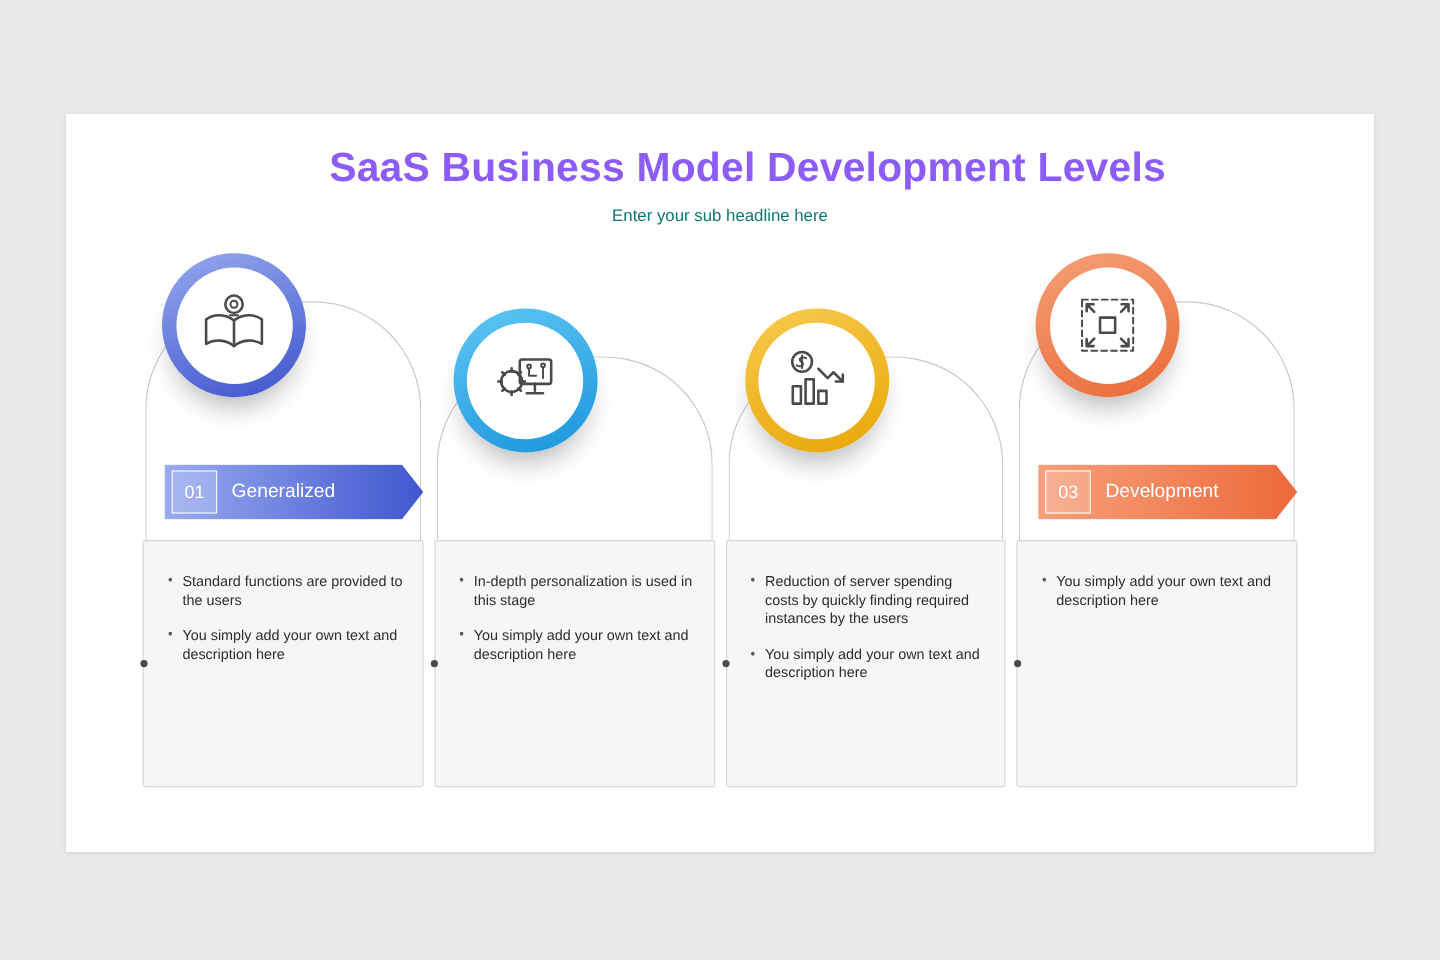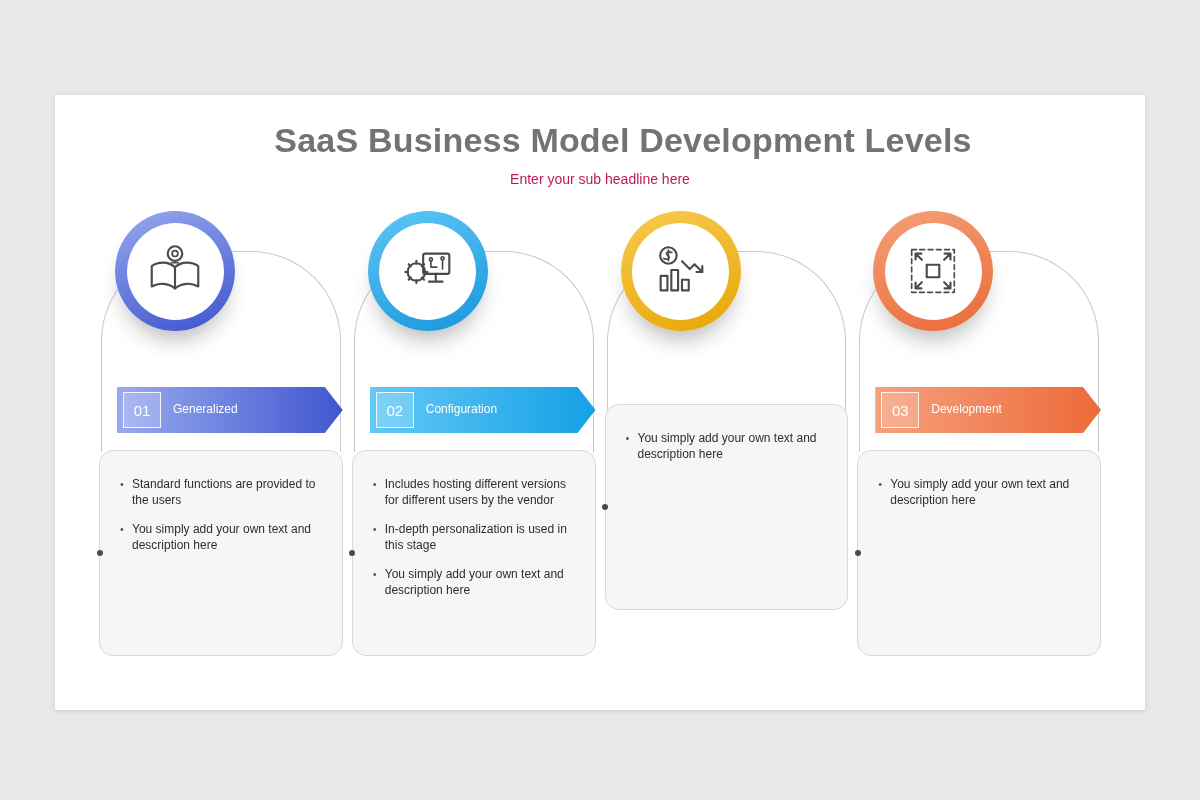--- a/index.html
+++ b/index.html
@@ -1,47 +1,47 @@
 <!DOCTYPE html>
 <html><head>
 <meta charset="utf-8">
 <style>
   * { margin:0; padding:0; box-sizing:border-box; }
   html,body { width:1200px; height:800px; background:#e8e8e8; font-family:"Liberation Sans", sans-serif; overflow:hidden; }
 
   .slide { position:absolute; left:55px; top:95px; width:1090px; height:615px; background:#ffffff; box-shadow:0 1px 4px rgba(0,0,0,.12); }
 
-  .title { margin-top:26px; text-align:center; font-size:34px; font-weight:600; color:#737373; letter-spacing:.2px;margin-left:46px; }
-  .subtitle { margin-top:11px; text-align:center; font-size:14px; color:#be185d; }
+  .title { margin-top:26px; text-align:center; font-size:34px; font-weight:600; color:#8b5cf6; letter-spacing:.2px;margin-left:46px; }
+  .subtitle { margin-top:11px; text-align:center; font-size:14px; color:#0f766e; }
 
-  .columns { display:flex; gap:9px; padding:0 44px; margin-top:20px; }
+  .columns { display:flex; gap:9px; padding:0 64px; margin-top:20px;align-items:flex-end; }
   .column { flex:1; position:relative; }
 
   
   .deco { position:absolute; top:44px; left:2px; right:2px; height:201px;
           border:1px solid #c9c9c9; border-bottom:none;
           border-radius:90px 90px 0 0; z-index:0; }
 
   .col-header { position:relative; height:180px; }
   .ring { position:absolute; top:4px; left:16px; width:120px; height:120px; border-radius:50%;
           display:flex; align-items:center; justify-content:center; z-index:2;
           box-shadow:0 16px 22px -8px rgba(0,0,0,.28); }
   .ring-inner { width:97px; height:97px; border-radius:50%; background:#fff;
           display:flex; align-items:center; justify-content:center; }
   .ring-inner svg { width:62px; height:62px; }
 
   .banner { position:relative; height:46px; margin-left:18px; z-index:2; display:flex; align-items:center;
           clip-path:polygon(0 0, calc(100% - 18px) 0, 100% 50%, calc(100% - 18px) 100%, 0 100%); }
   .num { position:absolute; left:6px; top:50%; transform:translateY(-50%);
           width:38px; height:36px; border:1px solid rgba(255,255,255,.85); background:rgba(255,255,255,.18);
           display:flex; align-items:center; justify-content:center; color:#fff; font-size:15px; }
-  .banner-label { padding-left:56px; padding-right:28px; color:#fff; font-size:12px; line-height:1.15; }
+  .banner-label { padding-left:56px; padding-right:28px; color:#fff; font-size:16px; line-height:1.15; }
 
   .card { position:relative; margin-top:17px; background:#f6f6f6; border:1px solid #d8d8d8;
-          border-radius:14px; padding:26px 16px 16px 18px; min-height:206px; z-index:1; }
+          border-radius:2px; padding:26px 16px 16px 18px; min-height:206px; z-index:1; }
   .edge-dot { position:absolute; left:-3.5px; top:50%; transform:translateY(-50%);
           width:6px; height:6px; border-radius:50%; background:#4a4a4a; }
   .card ul { list-style:none; }
   .card li { position:relative; padding-left:14px; margin-bottom:14px;
           font-size:12px; line-height:1.3; color:#2d2d2d; }
   .card li::before { content:"\2022"; position:absolute; left:2px; top:0; color:#555; font-size:11px; }
 
   
   .col-1 .ring   { background:linear-gradient(160deg,#96a9ef,#3e53cd); }
   .col-1 .banner { background:linear-gradient(90deg,#98abef,#4056cf); }
@@ -109,28 +109,23 @@
               <g class="icon-stroke-thin">
                 <circle cx="35" cy="20" r="1.6"></circle>
                 <path d="M35 22 v6 h6"></path>
                 <circle cx="47" cy="19" r="1.6"></circle>
                 <path d="M47 21 v9"></path>
               </g>
             </svg>
           </div>
         </div>
       </div>
-      <div class="banner">
-        <div class="num">02</div>
-        <div class="banner-label">Configuration</div>
-      </div>
       <div class="card">
         <div class="edge-dot"></div>
         <ul>
-          <li>Includes hosting different versions for different users by the vendor</li>
           <li>In-depth personalization is used in this stage</li>
           <li>You simply add your own text and description here</li>
         </ul>
       </div>
     </div>
 
     <div class="column col-3">
       <div class="deco"></div>
       <div class="col-header">
         <div class="ring">
@@ -148,20 +143,21 @@
                 <path d="M19 10.5 v11"></path>
                 <path d="M22.5 13 c-3.8 -2 -7.5 0.5 -4.2 2.8 c3.5 2.4 0.2 5.4 -4 3.2"></path>
               </g>
             </svg>
           </div>
         </div>
       </div>
       <div class="card">
         <div class="edge-dot"></div>
         <ul>
+          <li>Reduction of server spending costs by quickly finding required instances by the users</li>
           <li>You simply add your own text and description here</li>
         </ul>
       </div>
     </div>
 
     <div class="column col-4">
       <div class="deco"></div>
       <div class="col-header">
         <div class="ring">
           <div class="ring-inner">

